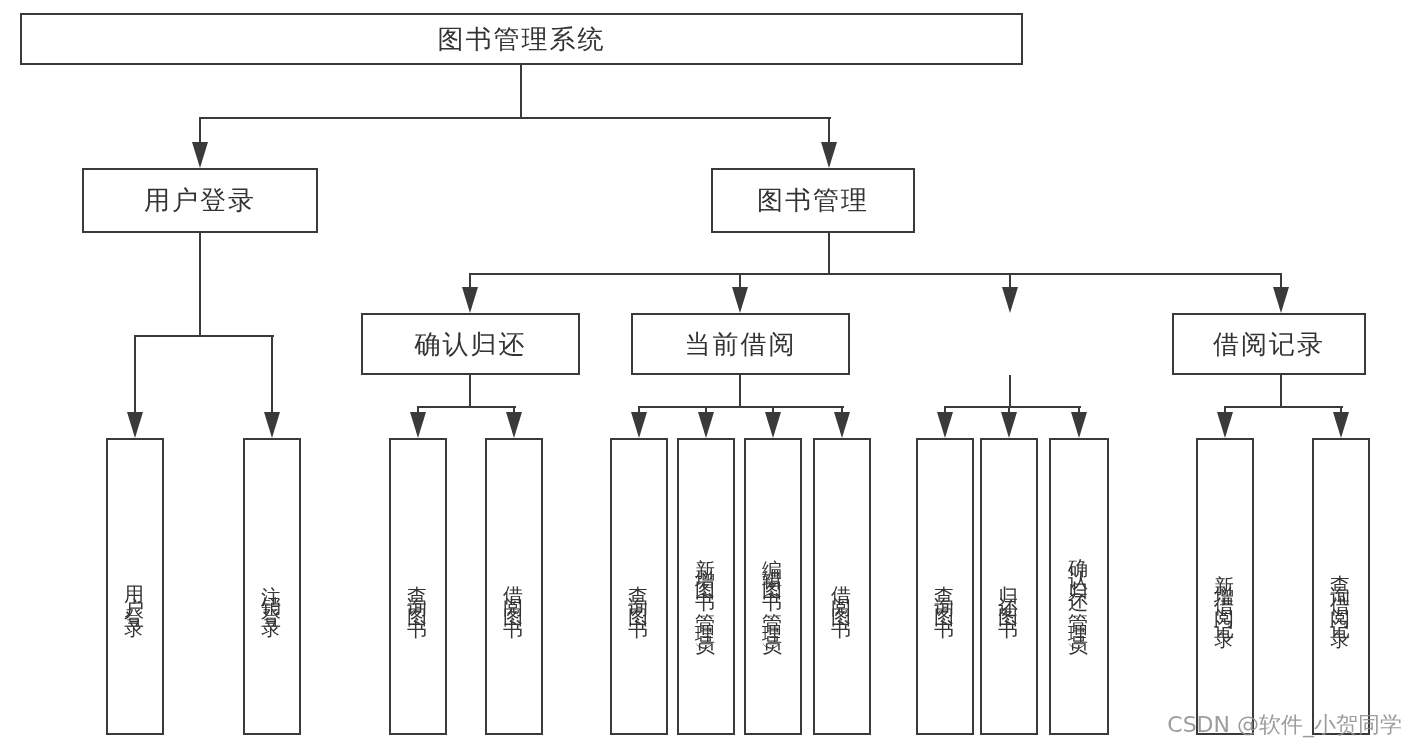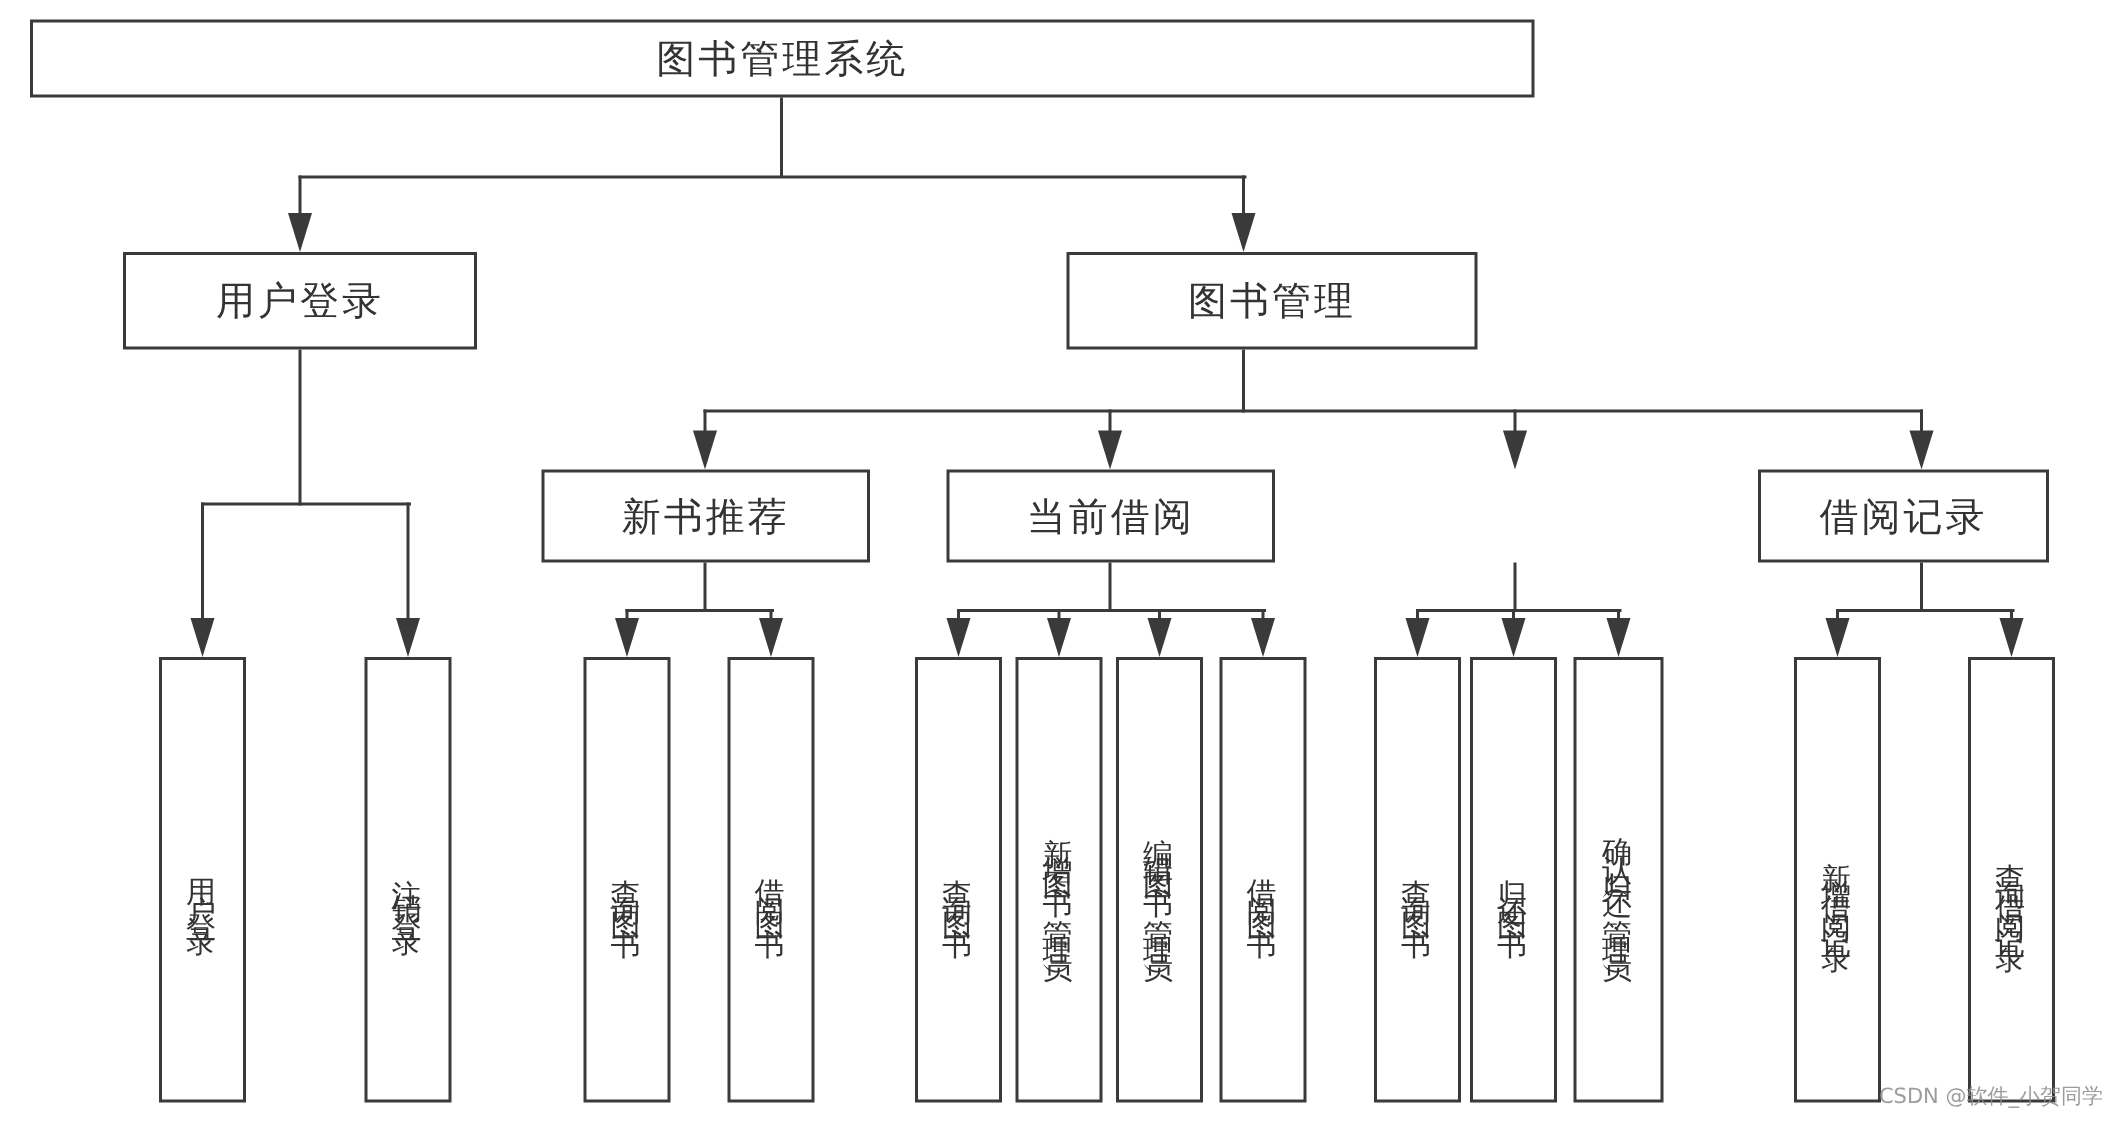--- a/index.html
+++ b/index.html
@@ -55,45 +55,45 @@
     position: absolute;
     width: 0; height: 0;
     border-left: 8px solid transparent;
     border-right: 8px solid transparent;
     border-top: 26px solid var(--line);
   }
   .watermark {
     position: absolute;
     right: 3px;
     bottom: 7px;
-    font-size: 14px;
+    font-size: 22px;
     color: var(--watermark);
     opacity: 0.88;
     z-index: 10;
     white-space: nowrap;
   }
 </style>
 </head>
 <body>
 
 <div class="canvas">
 
   <div class="node" style="left:20px; top:13px; width:1003px; height:52px;">
     <span class="lbl">图书管理系统</span>
   </div>
 
   <div class="node" style="left:82px; top:168px; width:236px; height:65px;">
     <span class="lbl">用户登录</span>
   </div>
-  <div class="node" style="left:711px; top:168px; width:274px; height:65px;">
+  <div class="node" style="left:711px; top:168px; width:204px; height:65px;">
     <span class="lbl">图书管理</span>
   </div>
 
   <div class="node" style="left:361px; top:313px; width:219px; height:62px;">
-    <span class="lbl">新书推荐</span>
+    <span class="lbl">确认归还</span>
   </div>
   <div class="node" style="left:631px; top:313px; width:219px; height:62px;">
     <span class="lbl">当前借阅</span>
   </div>
   <div class="node" style="left:1172px; top:313px; width:194px; height:62px;">
     <span class="lbl">借阅记录</span>
   </div>
 
   <div class="node leaf" style="left:106px; top:438px; width:58px; height:297px;">
     <span class="lbl">用户登录</span>

